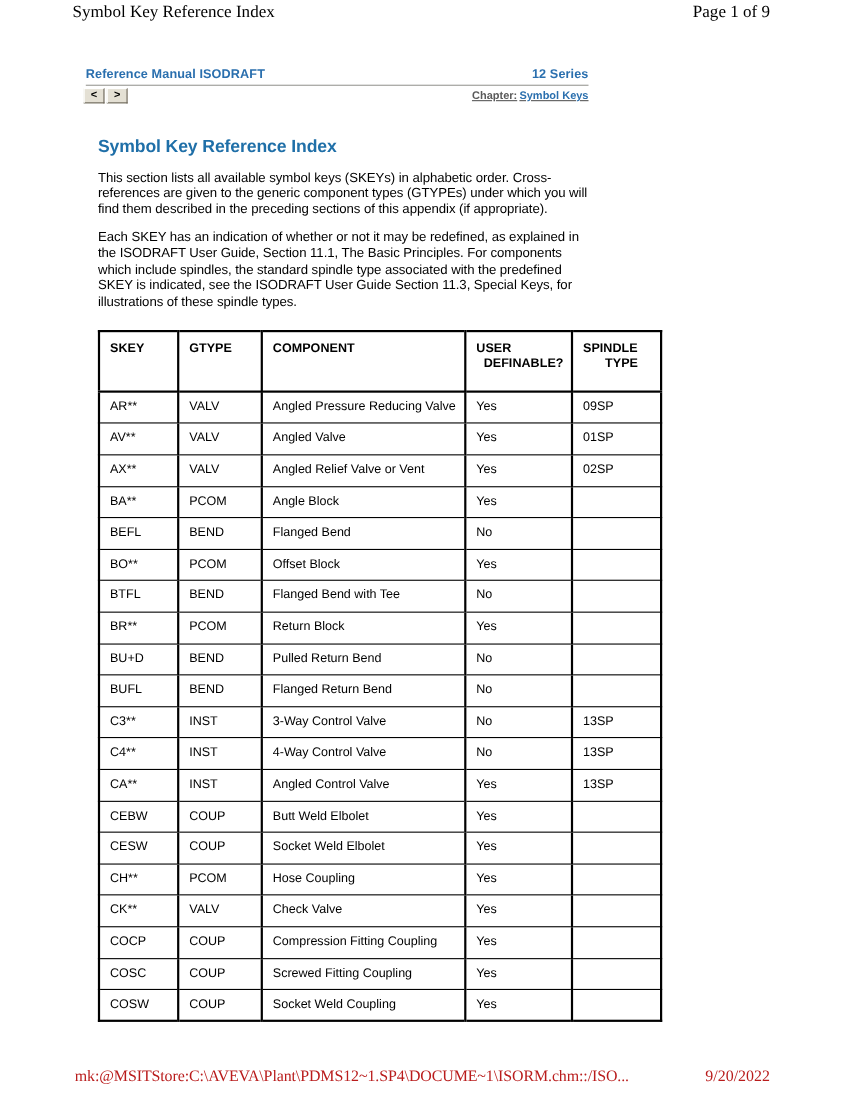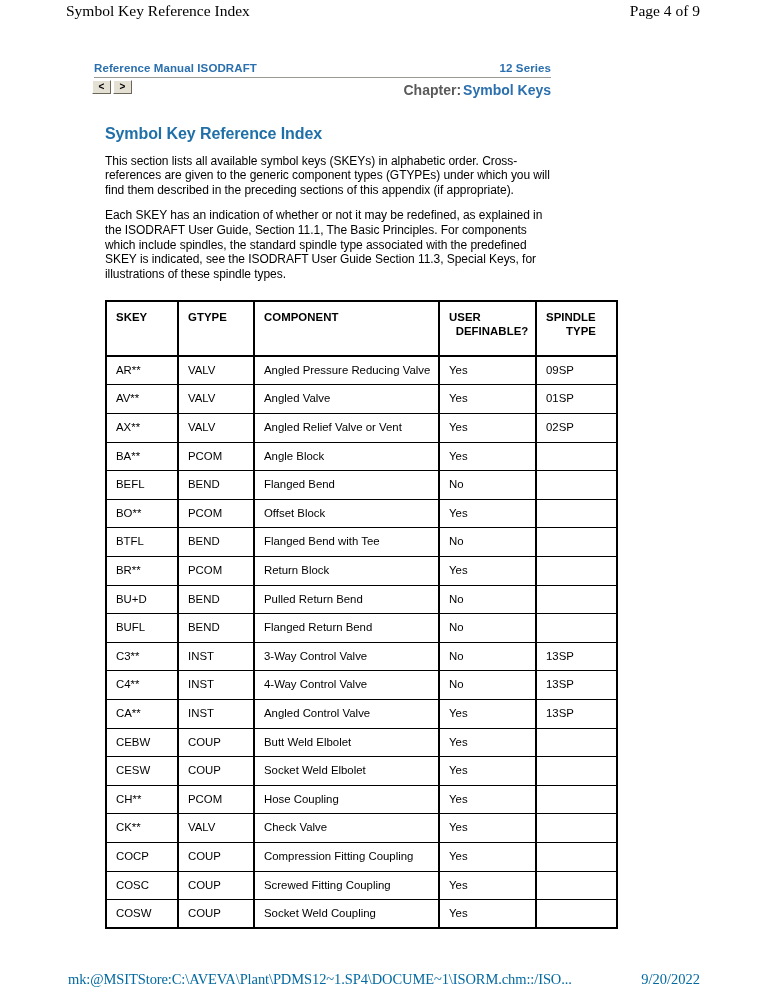--- a/index.html
+++ b/index.html
@@ -38,31 +38,31 @@
     bottom: 6px;
     left: 0;
     width: 768px;
     box-sizing: border-box;
     padding: 0 66px 0 68px;
     display: flex;
     align-items: baseline;
     justify-content: space-between;
     font-family: "Liberation Serif", serif;
     font-size: 14.5px;
-    color: #0369a1;
+    color: #b91c1c;
     white-space: nowrap;
   }
   .print-footer .footer-path { letter-spacing: -0.1px; }
   .print-footer .footer-date { padding-right: 2px; }
 
   
   .page {
     position: absolute;
     top: 62px;
-    left: 16px;
+    left: 0;
     width: 607px;
   }
 
   
   .manual-header {
     margin: 0 72px 0 78px;
     position: relative;
   }
   .manual-header-row {
     display: flex;
@@ -113,25 +113,26 @@
     font-size: 10px;
     font-weight: bold;
     line-height: 1;
     color: #000;
     font-family: "Liberation Sans", sans-serif;
     cursor: pointer;
     padding: 0;
   }
 
   .chapter-line {
-    font-size: 14px;
+    font-size: 10px;
     font-weight: bold;
     color: #5a5a5a;
     white-space: nowrap;
     padding-top: 1px;
+    text-decoration: underline;
   }
   .chapter-line .chapter-value {
     color: #2a6fae;
     margin-left: 2px;
   }
 
   
   .content {
     margin: 0 72px 0 89px;
   }
@@ -193,21 +194,21 @@
   }
   .skey-table thead th .hdr-l2 { display: block; text-align: center; }
   .skey-table tbody td { font-weight: normal; }
   .skey-table tbody tr { height: 28.6px; }
 </style>
 </head>
 <body>
 
 <div class="print-header">
   <span>Symbol Key Reference Index</span>
-  <span>Page 4 of 9</span>
+  <span>Page 1 of 9</span>
 </div>
 
 <div class="page">
 
   <div class="manual-header">
     <div class="manual-header-row">
       <span class="left-title">Reference Manual ISODRAFT</span>
       <span class="right-title">12 Series</span>
     </div>
     <div class="header-rule"></div>

